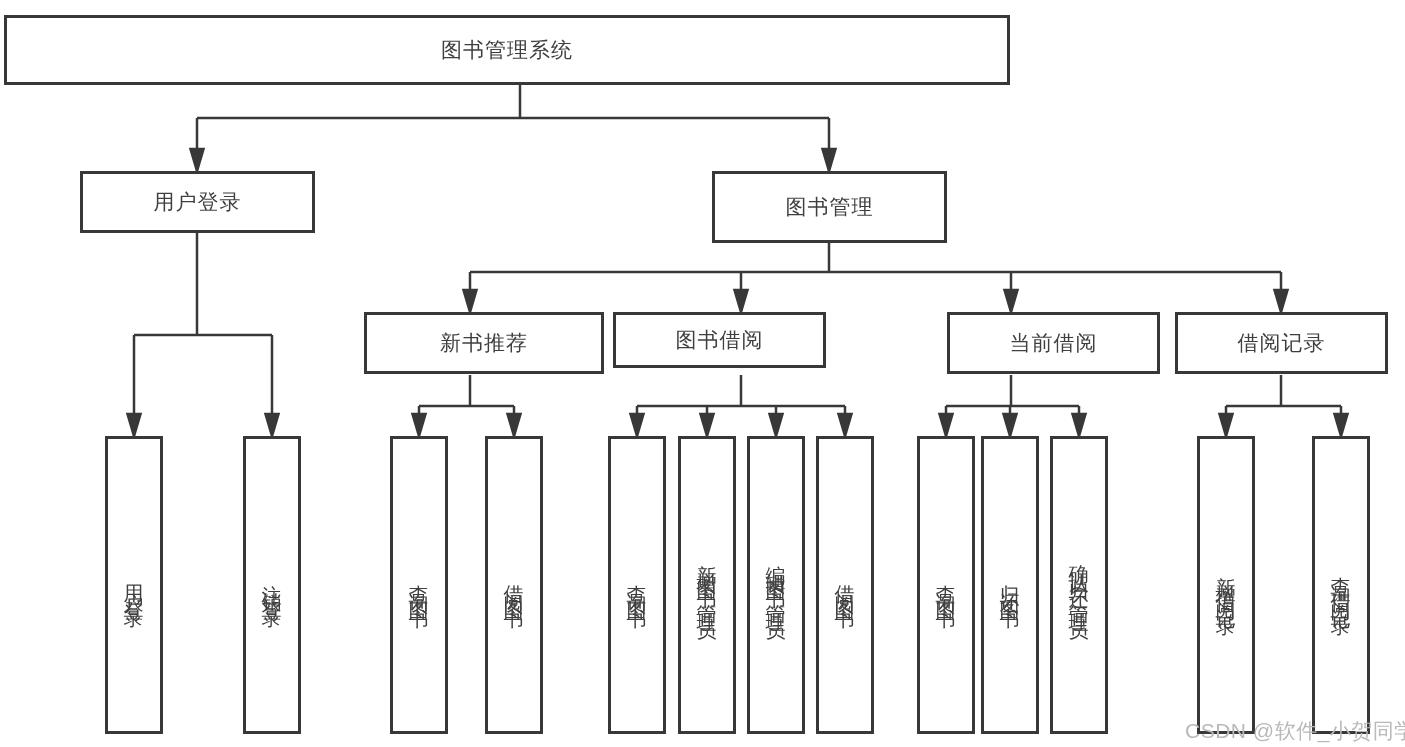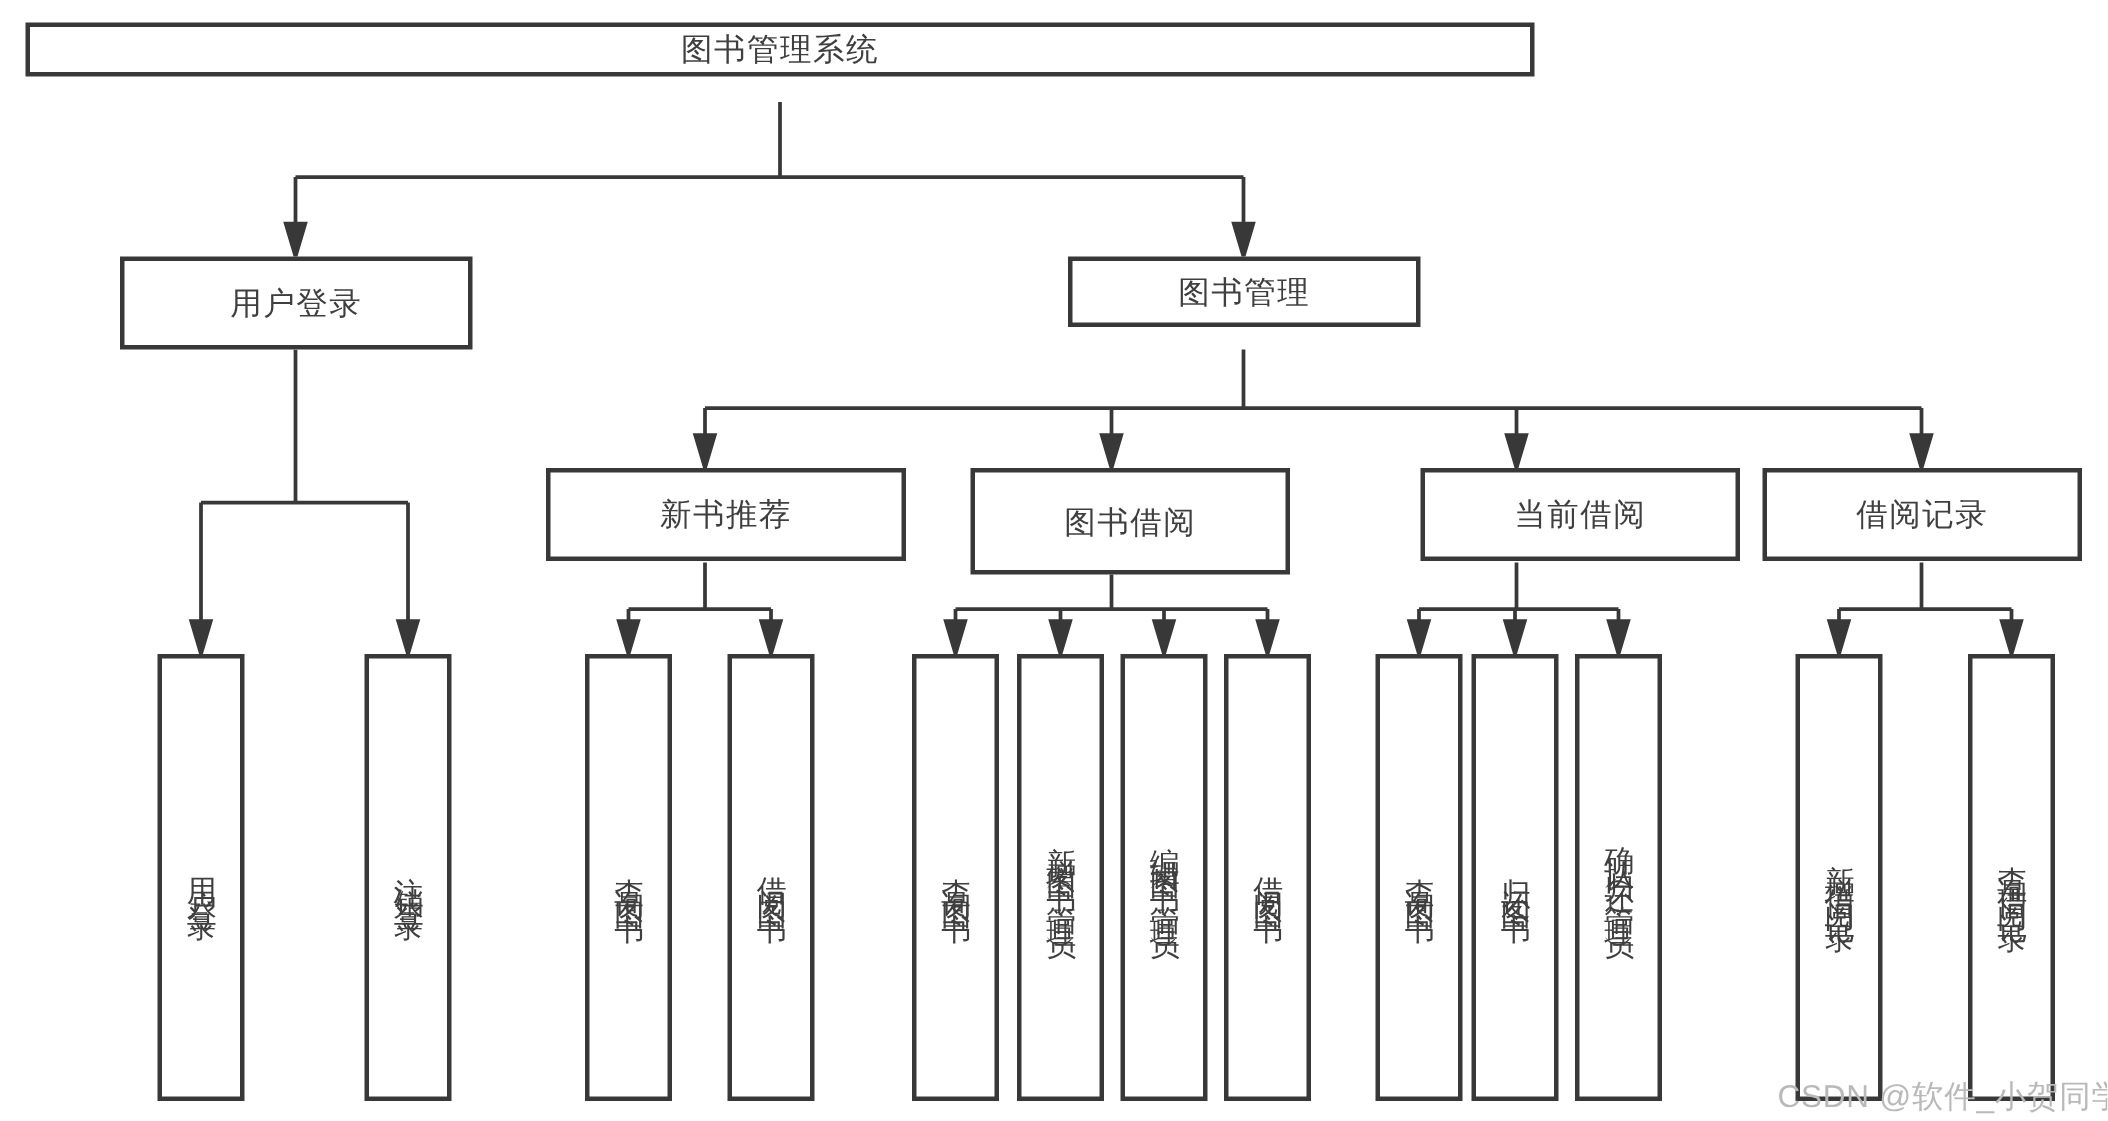--- a/index.html
+++ b/index.html
@@ -126,27 +126,27 @@
     <g>
       <line x1="1281" y1="375" x2="1281" y2="406"></line>
       <line x1="1226" y1="406" x2="1341" y2="406"></line>
       <line x1="1226" y1="406" x2="1226" y2="433"></line>
       <polygon points="1219.5,414 1232.5,414 1226,436"></polygon>
       <line x1="1341" y1="406" x2="1341" y2="433"></line>
       <polygon points="1334.5,414 1347.5,414 1341,436"></polygon>
     </g>
   </svg>
 
-  <div class="box h" style="left:17px;top:15px;width:1006px;height:36px">图书管理系统</div>
+  <div class="box h" style="left:4px;top:15px;width:1006px;height:70px">图书管理系统</div>
 
   <div class="box h" style="left:80px;top:171px;width:235px;height:62px">用户登录</div>
-  <div class="box h" style="left:712px;top:171px;width:235px;height:47px">图书管理</div>
+  <div class="box h" style="left:712px;top:171px;width:235px;height:72px">图书管理</div>
 
   <div class="box h" style="left:364px;top:312px;width:240px;height:62px">新书推荐</div>
-  <div class="box h" style="left:647px;top:312px;width:213px;height:71px">图书借阅</div>
+  <div class="box h" style="left:613px;top:312px;width:213px;height:56px">图书借阅</div>
   <div class="box h" style="left:947px;top:312px;width:213px;height:62px">当前借阅</div>
   <div class="box h" style="left:1175px;top:312px;width:213px;height:62px">借阅记录</div>
 
   <div class="box v" style="left:105px;top:436px;width:58px;height:298px">用户登录</div>
   <div class="box v" style="left:243px;top:436px;width:58px;height:298px">注销登录</div>
 
   <div class="box v" style="left:390px;top:436px;width:58px;height:298px">查询图书</div>
   <div class="box v" style="left:485px;top:436px;width:58px;height:298px">借阅图书</div>
 
   <div class="box v" style="left:608px;top:436px;width:58px;height:298px">查询图书</div>

